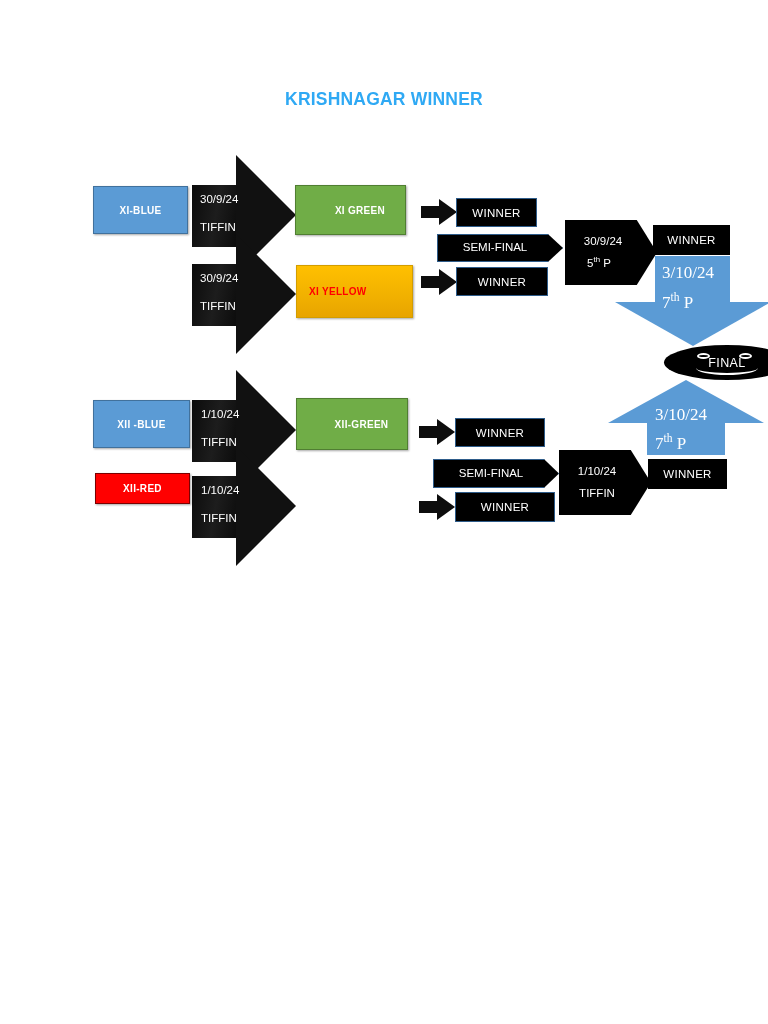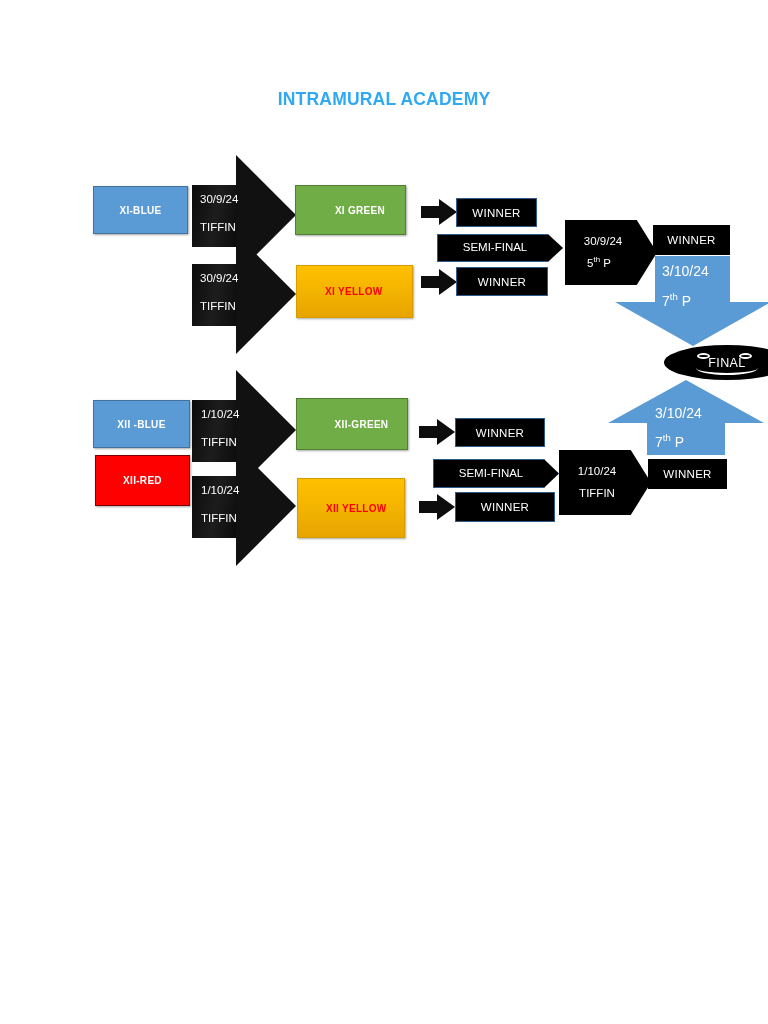--- a/index.html
+++ b/index.html
@@ -62,21 +62,21 @@
     background: #70AD47;
     border: 1px solid #507E32;
     box-shadow: 1px 1px 2px rgba(0,0,0,.35);
     padding-left: 19px;
   }
   .box-yellow {
     background: linear-gradient(180deg,#FFC000 0%, #F2B200 55%, #E8A400 100%);
     border: 1px solid #d39d00;
     box-shadow: 1px 1px 2px rgba(0,0,0,.35);
     justify-content: flex-start;
-    padding-left: 28px;
+    padding-left: 12px;
     color: #FF0000;
   }
 
   
   .blackbox {
     position: absolute;
     background: #000000;
     border: 1px solid #2E5C8A;
     color: #ffffff;
     font-size: 11.5px;
@@ -148,24 +148,25 @@
   }
   .bluearrow .tip {
     position: absolute;
     width: 0; height: 0;
     border-style: solid;
     border-color: transparent;
   }
   .bluearrow .txt {
     position: absolute;
     color: #ffffff;
-    font-size: 14px;
+    font-size: 17px;
     white-space: nowrap;
     z-index: 5;
     text-align: right;
+    font-family: Liberation Serif, serif;
   }
 
   
   #final-oval {
     position: absolute;
     background: #000000;
     border-radius: 50%;
     display: flex;
     align-items: center;
     justify-content: center;
@@ -187,21 +188,21 @@
     border-radius: 0 0 50% 50%;
     box-sizing: border-box;
   }
   sup { font-size: .68em; vertical-align: super; }
 </style>
 </head>
 <body>
 
 <div id="stage">
 
-  <div class="title" id="title1">INTRAMURAL ACADEMY</div>
+  <div class="title" id="title1">KRISHNAGAR WINNER</div>
 
   <div class="bigarrow" style="left:192px; top:155px; width:115px; height:120px;">
     <div class="body" style="left:0px; top:30px; width:62px; height:62px;"></div>
     <div class="head" style="left:44px; top:0px; border-width:60px 0 60px 60px;"></div>
     <div class="lbl" style="left:8px; top:38px;">30/9/24</div>
     <div class="lbl" style="left:8px; top:66px;">TIFFIN</div>
   </div>
 
   <div class="bigarrow" style="left:192px; top:234px; width:115px; height:120px;">
     <div class="body" style="left:0px; top:30px; width:62px; height:62px;"></div>
@@ -293,29 +294,26 @@
   <div class="bigarrow" style="left:192px; top:446px; width:115px; height:120px;">
     <div class="body" style="left:0px; top:30px; width:62px; height:62px;"></div>
     <div class="head" style="left:44px; top:0px; border-width:60px 0 60px 60px;"></div>
     <div class="lbl" style="left:9px; top:38px;">1/10/24</div>
     <div class="lbl" style="left:9px; top:66px;">TIFFIN</div>
   </div>
 
   <div class="teambox box-blue" style="left:93px; top:400px; width:97px; height:48px;">
     <span>XII -BLUE</span>
   </div>
-  <div class="teambox box-red" style="left:95px; top:455px; width:95px; height:51px;">
+  <div class="teambox box-red" style="left:95px; top:473px; width:95px; height:31px;">
     <span>XII-RED</span>
   </div>
 
   <div class="teambox box-green" style="left:296px; top:398px; width:112px; height:52px;">
     <span>XII-GREEN</span>
-  </div>
-  <div class="teambox box-yellow" style="left:297px; top:478px; width:108px; height:60px;">
-    <span>XII YELLOW</span>
   </div>
 
   <div class="smallarrow" style="left:419px; top:419px; width:36px; height:26px;">
     <div class="sbody" style="top:7px; width:20px; height:12px;"></div>
     <div class="shead" style="left:18px; top:0; border-width:13px 0 13px 18px;"></div>
   </div>
   <div class="smallarrow" style="left:419px; top:494px; width:36px; height:26px;">
     <div class="sbody" style="top:7px; width:20px; height:12px;"></div>
     <div class="shead" style="left:18px; top:0; border-width:13px 0 13px 18px;"></div>
   </div>

